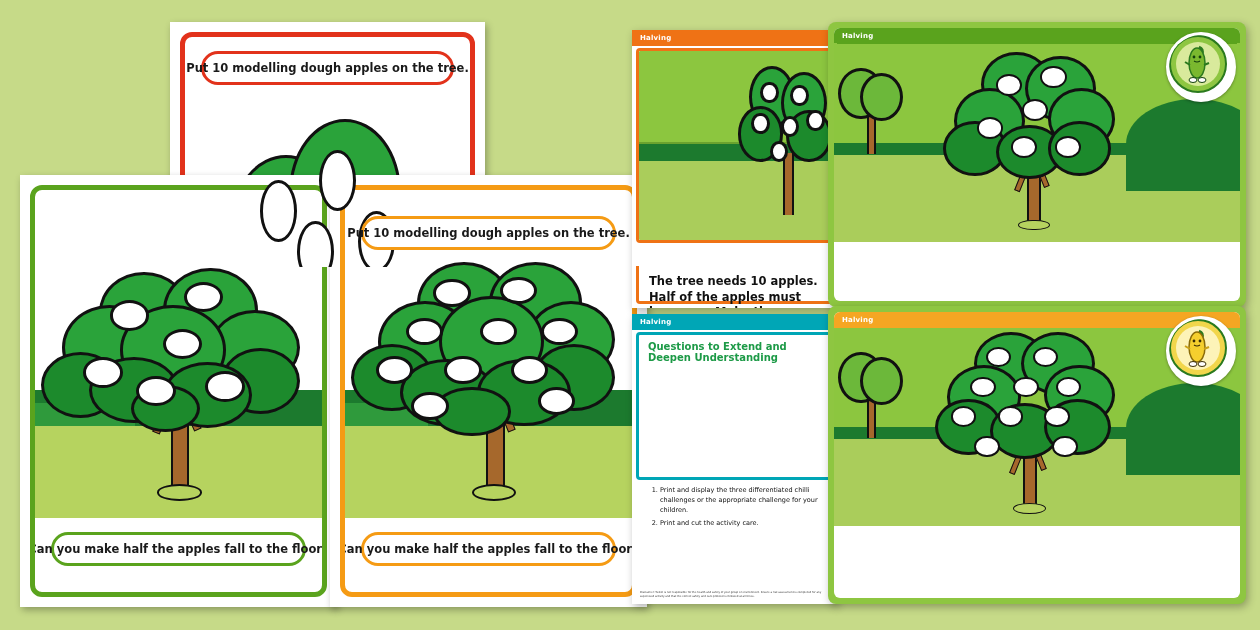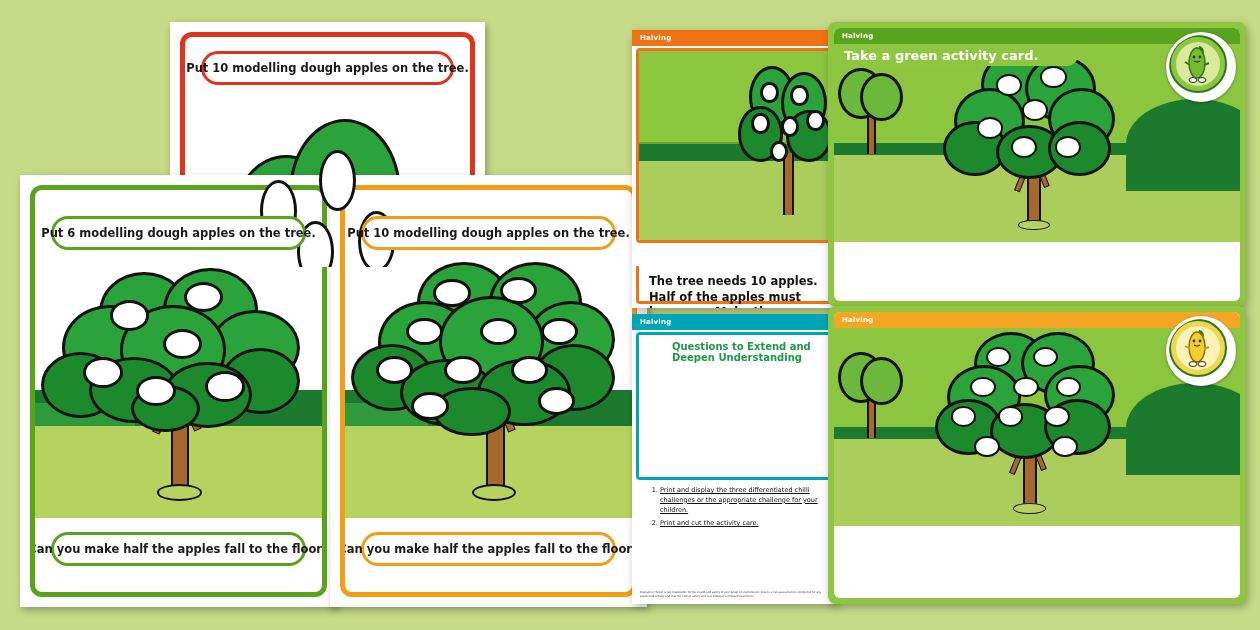--- a/index.html
+++ b/index.html
@@ -69,21 +69,21 @@
   #sheet-green{left:828px;top:22px;width:418px;height:285px;background:#8ec641;border-radius:8px;padding:0;}
   #sheet-yellow{left:828px;top:306px;width:418px;height:298px;background:#8ec641;border-radius:8px;}
   .rsheet-in{position:absolute;left:6px;right:6px;top:6px;bottom:6px;background:#fff;border-radius:6px;overflow:hidden;}
 
   .qhdr{font-size:10px;font-weight:700;color:#1d9a47;padding:6px 9px 3px;}
   .qintro{font-size:7px;padding:0 9px 4px;color:#111;}
   .qlist{margin:0;padding:0 9px 0 26px;font-size:7px;color:#111;line-height:1.55;}
   .qlist li{margin-bottom:2px;}
   .csu-title{font-size:7px;font-weight:700;color:#111;padding:6px 9px 3px;}
   .csu{margin:0;padding:0 9px 0 24px;font-size:6.5px;color:#111;line-height:1.5;}
-  .csu li{margin-bottom:4px;text-decoration:underline;}
+  .csu li{margin-bottom:4px;}
   .disclaimer{position:absolute;left:8px;right:8px;bottom:5px;font-size:2.6px;color:#333;line-height:1.5;}
 </style>
 </head>
 <body>
 
 <div class="stage">
 
   <div class="pcard bigcard" id="card-red">
     <div class="inner">
       <div class="pill top">Put 10 modelling dough apples on the tree.</div>
@@ -99,21 +99,20 @@
           <div class="apple" style="left:46%;top:16%;width:17%;height:24%;"></div>
           <div class="apple" style="left:36%;top:44%;width:17%;height:24%;"></div>
           <div class="apple" style="left:64%;top:40%;width:17%;height:24%;"></div>
         </div>
       </div>
     </div>
   </div>
 
   <div class="pcard bigcard" id="card-green-left">
     <div class="inner">
-      <div class="pill top">Put 6 modelling dough apples on the tree.</div>
 
       <div class="scene">
         <div class="hedge" style="bottom:34%;"></div>
         <div class="hedge b2" style="bottom:36%;height:9%;left:-5%;width:40%;"></div>
         <div class="grass" style="height:36%;"></div>
 
         <div class="tree" style="left:4%;right:4%;top:4%;bottom:4%;">
 
           <div class="trunk" style="left:47%;width:5.5%;top:46%;height:48%;"></div>
           <div class="branch" style="left:40%;width:3%;height:22%;top:46%;transform:rotate(22deg);"></div>
@@ -214,21 +213,21 @@
     </div>
     <div style="position:absolute;left:4px;right:4px;top:236px;bottom:4px;border:3px solid #ef7215;border-top:none;border-radius:0 0 4px 4px;box-sizing:border-box;">
       <div class="actbody">The tree needs 10 apples. Half of the apples must be green. Make the apples from the tree.</div>
     </div>
   </div>
 
   <div class="sheet" id="sheet-blue">
     <div class="sheethdr" style="background:#00a6b6;">
       <span>Halving</span>
     </div>
-    <div style="position:absolute;left:4px;right:4px;top:18px;height:148px;border:3px solid #00a6b6;border-radius:4px;box-sizing:border-box;background:#fff;padding-left:24px;">
+    <div style="position:absolute;left:4px;right:4px;top:18px;height:148px;border:3px solid #00a6b6;border-radius:4px;box-sizing:border-box;background:#fff;">
       <div class="qhdr">Questions to Extend and Deepen Understanding</div>
     </div>
     <div style="position:absolute;left:4px;right:4px;top:172px;">
       <ol class="csu">
         <li>Print and display the three differentiated chilli challenges or the appropriate challenge for your children.</li>
         <li>Print and cut the activity care.</li>
       </ol>
     </div>
     <div class="disclaimer">Disclaimer: Twinkl is not responsible for the health and safety of your group or environment. Ensure a risk assessment is completed for any supervised activity and that the correct safety and care protocol is followed at all times.</div>
   </div>
@@ -266,23 +265,20 @@
           <div class="apple" style="left:30%;top:12%;width:14%;height:12%;border-width:2px;"></div>
           <div class="apple" style="left:54%;top:8%;width:14%;height:12%;border-width:2px;"></div>
           <div class="apple" style="left:44%;top:26%;width:14%;height:12%;border-width:2px;"></div>
           <div class="apple" style="left:20%;top:36%;width:14%;height:12%;border-width:2px;"></div>
           <div class="apple" style="left:38%;top:46%;width:14%;height:12%;border-width:2px;"></div>
           <div class="apple" style="left:62%;top:46%;width:14%;height:12%;border-width:2px;"></div>
           <div class="mound" style="left:42%;width:17%;top:92%;height:6%;border-width:1px;"></div>
         </div>
       </div>
 
-      <div class="actbar" style="background:#8ec641;margin:0 0 0 0;border-radius:0 12px 12px 0;width:60%;position:relative;">
-        <span>Take a green activity card.</span>
-      </div>
       <div class="actbody" style="border:3px solid #8ec641;border-top:none;border-radius:0 0 6px 6px;margin-top:-1px;">
         <span>Make 6 green apples. Place them on the tree. Half of the apples have fallen off the tree. Can you move half of the apples to the ground?</span>
       </div>
     </div>
 
     <div class="chilli">
       <svg width="58" height="58" viewBox="0 0 58 58">
         <circle cx="29" cy="29" r="28" fill="#8ec641" stroke="#2b7a1e" stroke-width="2"></circle>
         <circle cx="29" cy="29" r="22" fill="#d9ea9c"></circle>
         <path d="M30 12 q5 2 3 7" stroke="#2b7a1e" stroke-width="2.5" fill="none"></path>

